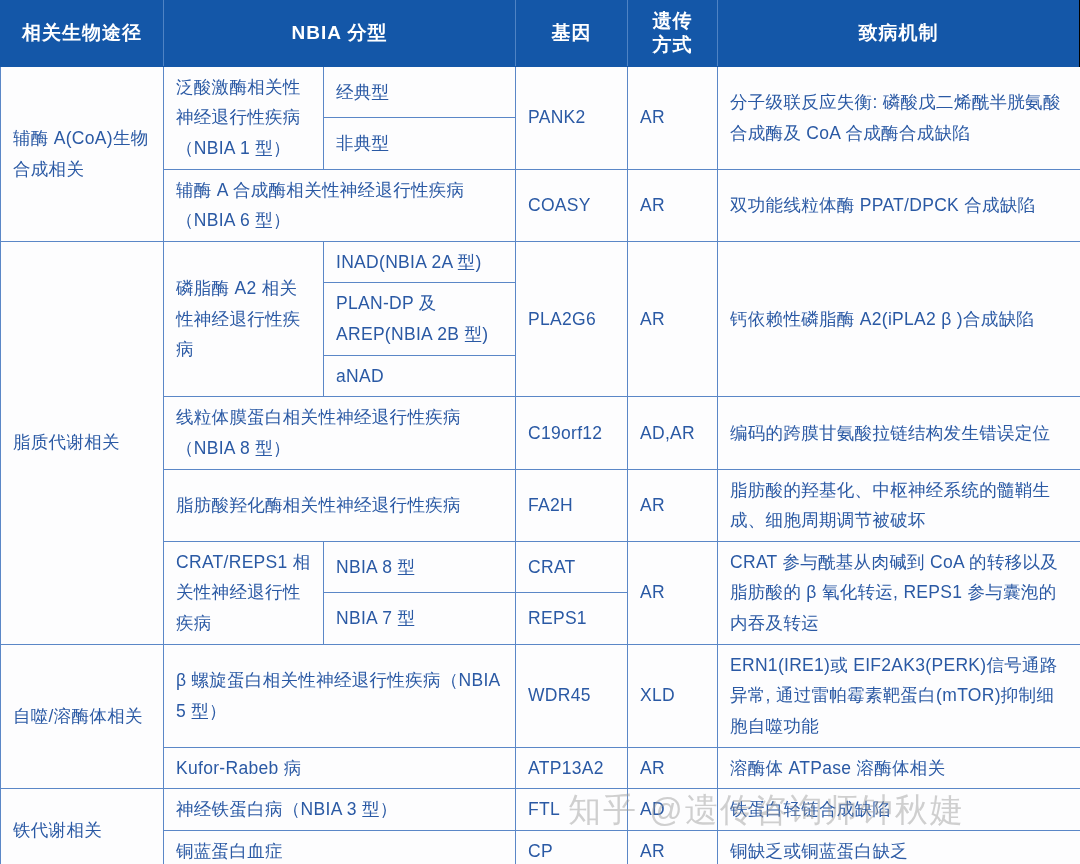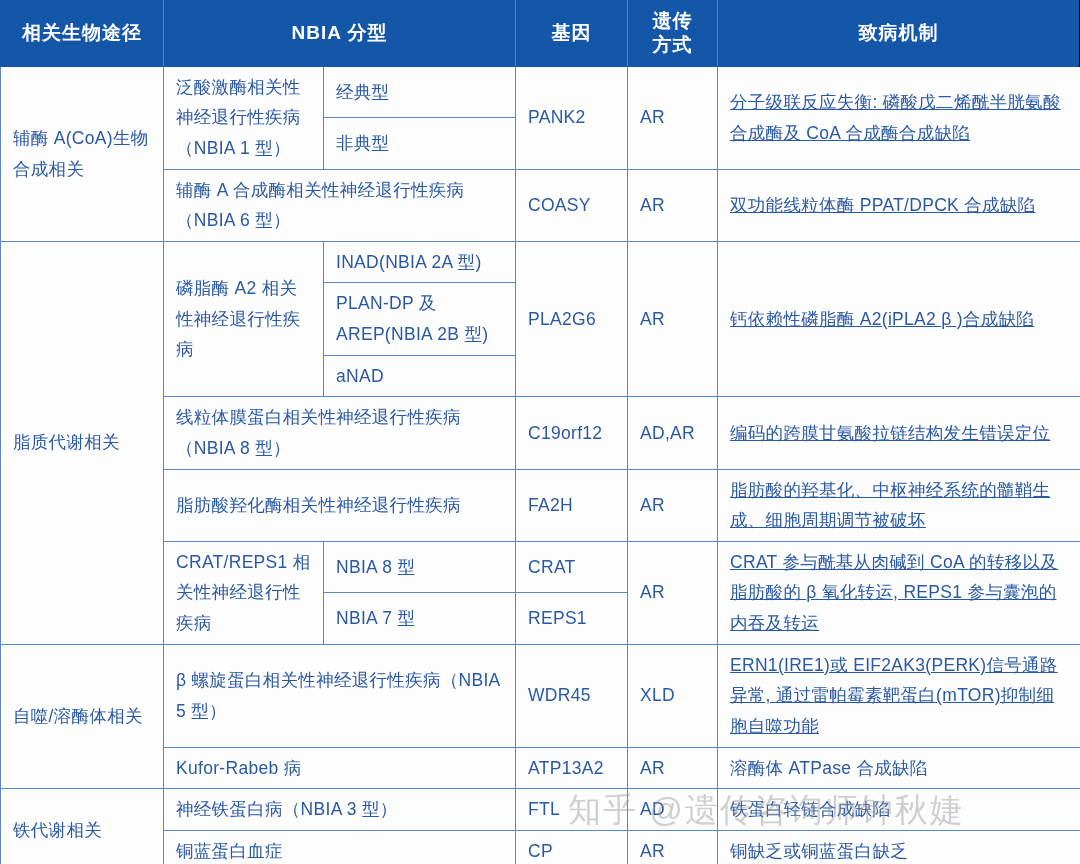--- a/index.html
+++ b/index.html
@@ -57,21 +57,21 @@
 
   .c-left   { width: 163px; }
   .c-sub1   { width: 160px; }
   .c-sub2   { width: 192px; }
   .c-gene   { width: 112px; }
   .c-inh    { width: 90px; }
   .c-mech   { width: 363px; }
 
   td.center { text-align: left; }
   td.pad-left { padding-left: 14px; }
-  .mech { line-height: 1.85; text-decoration: underline; }
+  .mech { line-height: 1.85; }
   .tight { line-height: 1.8; }
 
   .wm {
     position: absolute;
     left: 568px;
     top: 788px;
     font-size: 33px;
     color: rgba(150,150,150,0.45);
     font-family: "Liberation Sans", "DejaVu Sans", sans-serif;
     letter-spacing: 2px;
@@ -164,21 +164,21 @@
       <td rowspan="2" class="pad-left">自噬/溶酶体相关</td>
       <td colspan="2" class="pad-left tight">β 螺旋蛋白相关性神经退行性疾病（NBIA 5 型）</td>
       <td class="center">WDR45</td>
       <td class="center">XLD</td>
       <td class="mech">ERN1(IRE1)或 EIF2AK3(PERK)信号通路异常, 通过雷帕霉素靶蛋白(mTOR)抑制细胞自噬功能</td>
     </tr>
     <tr>
       <td colspan="2" class="pad-left">Kufor-Rabeb 病</td>
       <td class="center">ATP13A2</td>
       <td class="center">AR</td>
-      <td>溶酶体 ATPase 合成缺陷</td>
+      <td>溶酶体 ATPase 溶酶体相关</td>
     </tr>
 
     <tr>
       <td rowspan="2" class="pad-left">铁代谢相关</td>
       <td colspan="2" class="pad-left">神经铁蛋白病（NBIA 3 型）</td>
       <td class="center">FTL</td>
       <td class="center">AD</td>
       <td>铁蛋白轻链合成缺陷</td>
     </tr>
     <tr>

